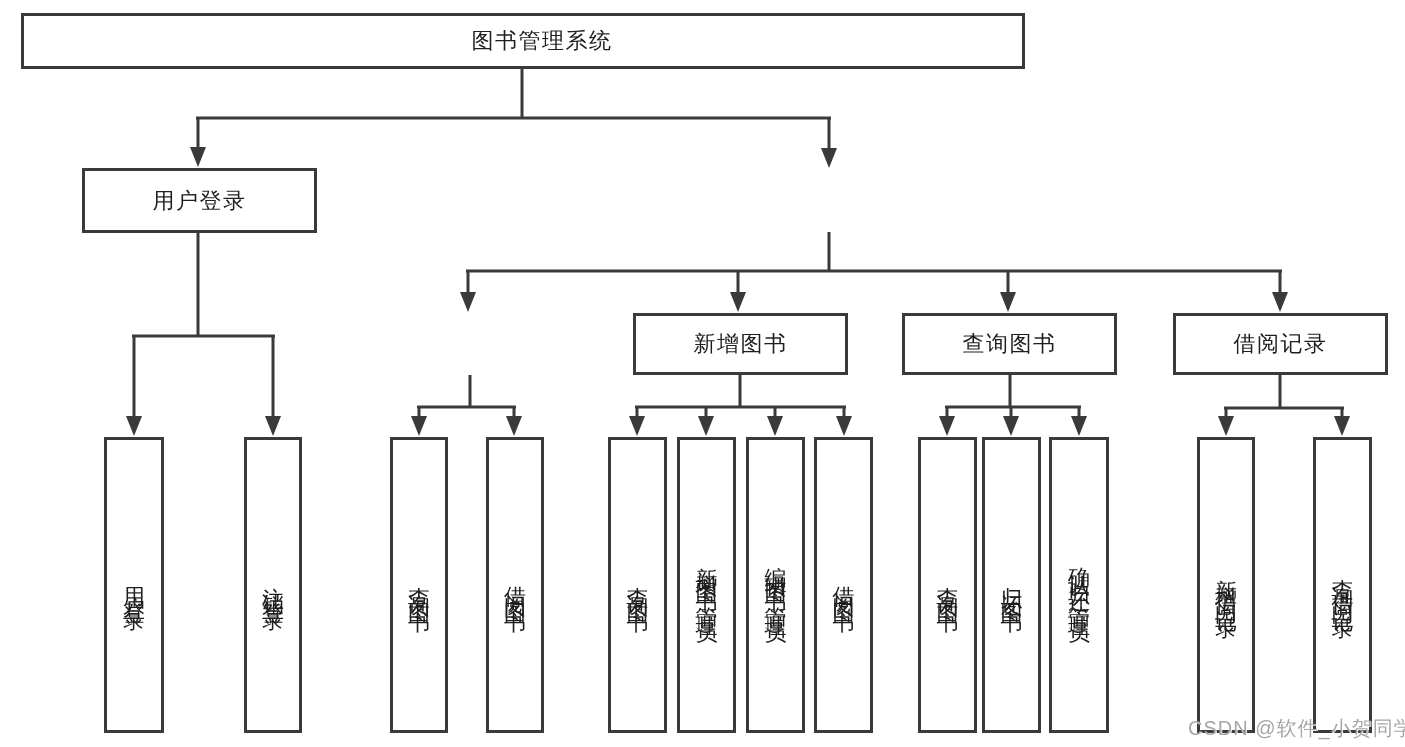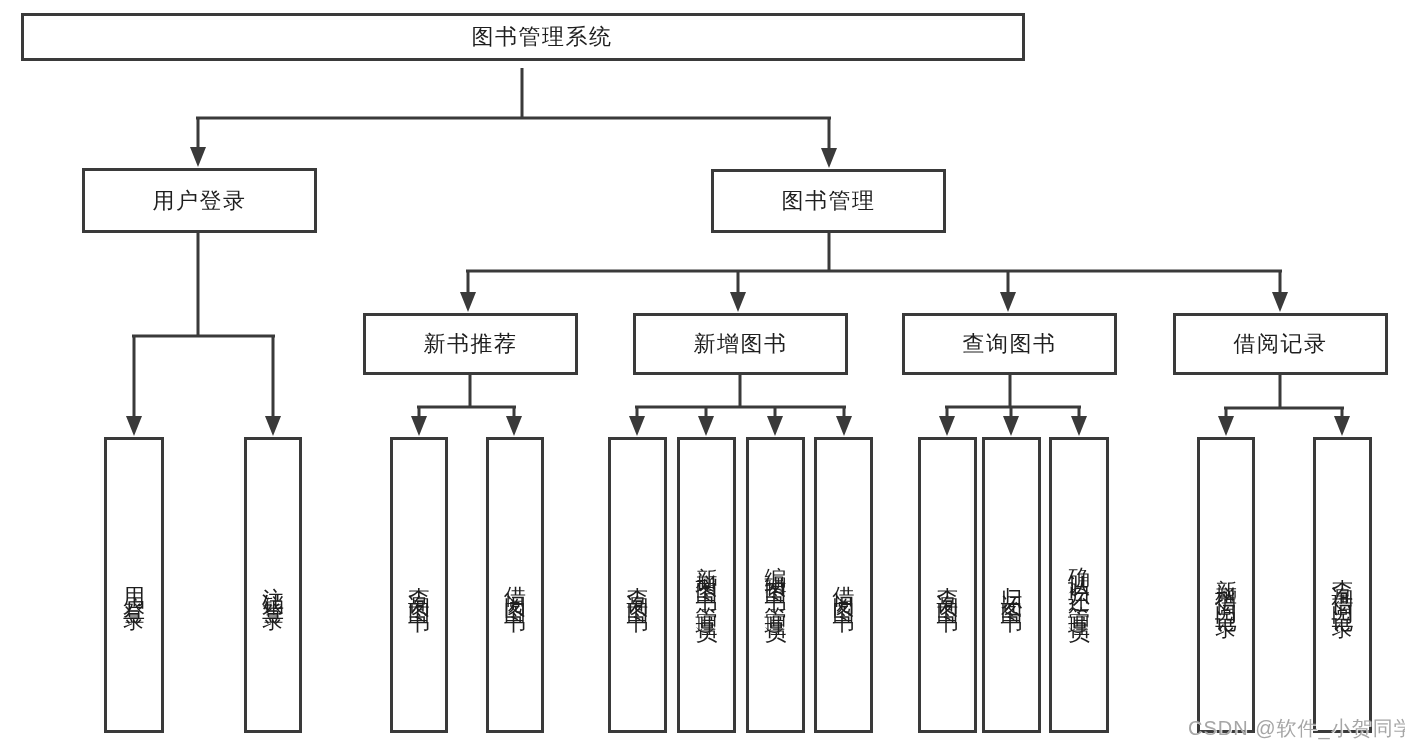--- a/index.html
+++ b/index.html
@@ -80,34 +80,28 @@
       <polygon points="1071,416 1087,416 1079,436"></polygon>
     </g>
 
     <g>
       <path d="M1280 375 V408 M1224 408 H1344 M1226 407 V419 M1342 407 V419"></path>
       <polygon points="1218,416 1234,416 1226,436"></polygon>
       <polygon points="1334,416 1350,416 1342,436"></polygon>
     </g>
   </svg>
 
-  <div class="node" style="left:21px;top:13px;width:1004px;height:48px;padding-left:38px;">
+  <div class="node" style="left:21px;top:13px;width:1004px;height:56px;padding-left:38px;">
     <span class="lbl">图书管理系统</span>
   </div>
 
   <div class="node" style="left:82px;top:168px;width:235px;height:65px;">
     <span class="lbl">用户登录</span>
   </div>
-  <div class="node" style="left:711px;top:169px;width:235px;height:64px;">
-    <span class="lbl">图书管理</span>
-  </div>
 
-  <div class="node" style="left:363px;top:313px;width:215px;height:62px;">
-    <span class="lbl">新书推荐</span>
-  </div>
   <div class="node" style="left:633px;top:313px;width:215px;height:62px;">
     <span class="lbl">新增图书</span>
   </div>
   <div class="node" style="left:902px;top:313px;width:215px;height:62px;">
     <span class="lbl">查询图书</span>
   </div>
   <div class="node" style="left:1173px;top:313px;width:215px;height:62px;">
     <span class="lbl">借阅记录</span>
   </div>
 

